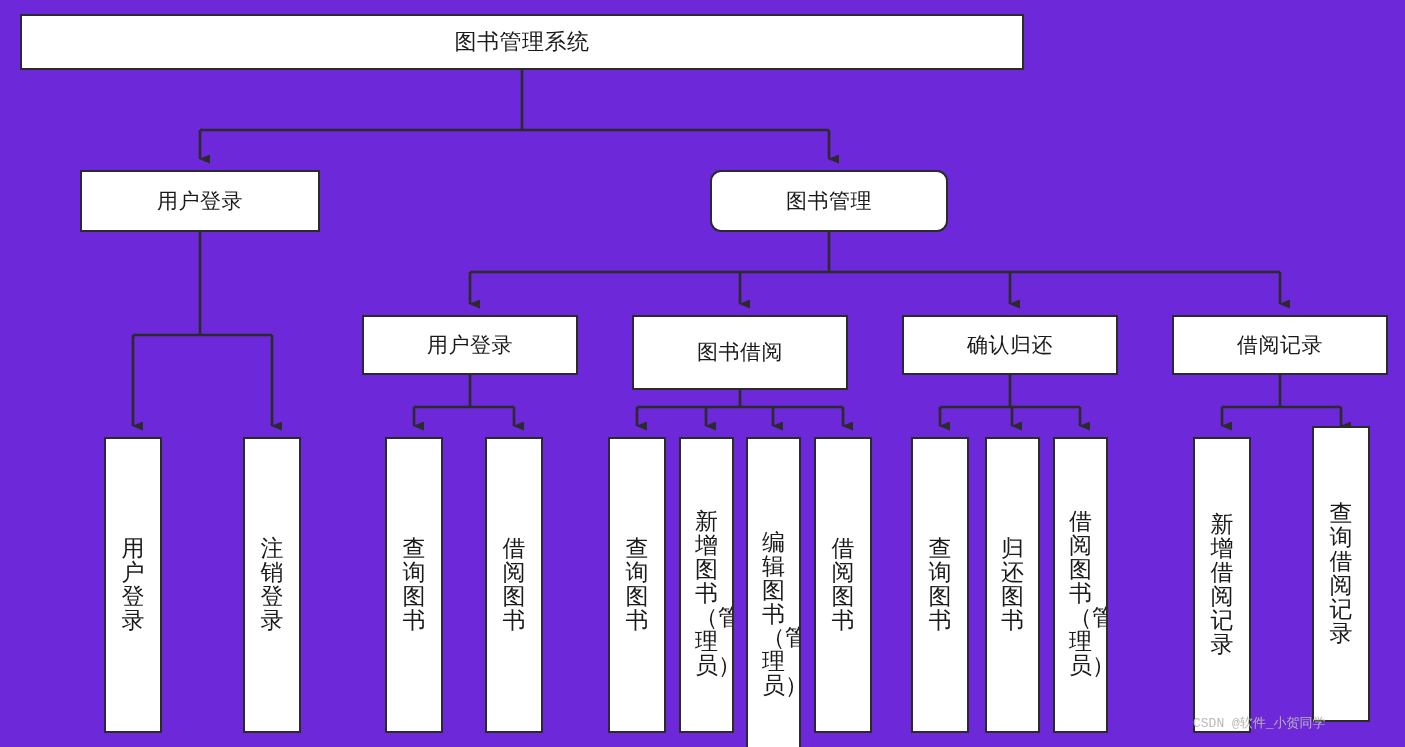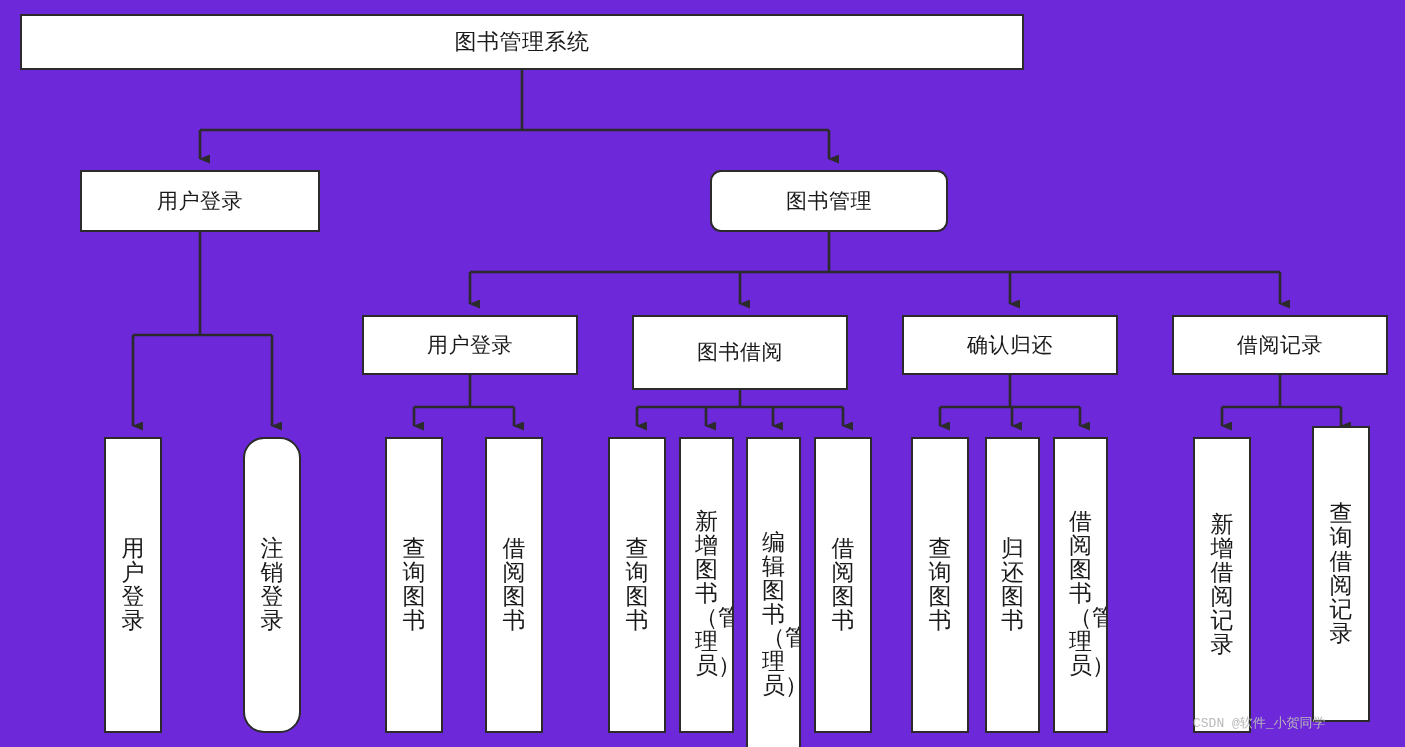--- a/index.html
+++ b/index.html
@@ -142,21 +142,21 @@
       </div>
       <div class="node-box node-h" style="left: 902px; top: 315px; width: 216px; height: 60px;">
         <div class="node-label">确认归还</div>
       </div>
       <div class="node-box node-h" style="left: 1172px; top: 315px; width: 216px; height: 60px;">
         <div class="node-label">借阅记录</div>
       </div>
       <div class="node-box node-v leaf-mid" style="left: 104px; top: 437px; width: 58px; height: 296px;">
         <div class="node-label">用户登录</div>
       </div>
-      <div class="node-box node-v leaf-mid" style="left: 243px; top: 437px; width: 58px; height: 296px; border-radius: 21px;">
+      <div class="node-box node-v leaf-mid" style="left: 243px; top: 437px; width: 58px; height: 296px;">
         <div class="node-label">注销登录</div>
       </div>
       <div class="node-box node-v leaf-mid" style="left: 385px; top: 437px; width: 58px; height: 296px;">
         <div class="node-label">查询图书</div>
       </div>
       <div class="node-box node-v leaf-mid" style="left: 485px; top: 437px; width: 58px; height: 296px;">
         <div class="node-label">借阅图书</div>
       </div>
       <div class="node-box node-v leaf-mid" style="left: 608px; top: 437px; width: 58px; height: 296px;">
         <div class="node-label">查询图书</div>

